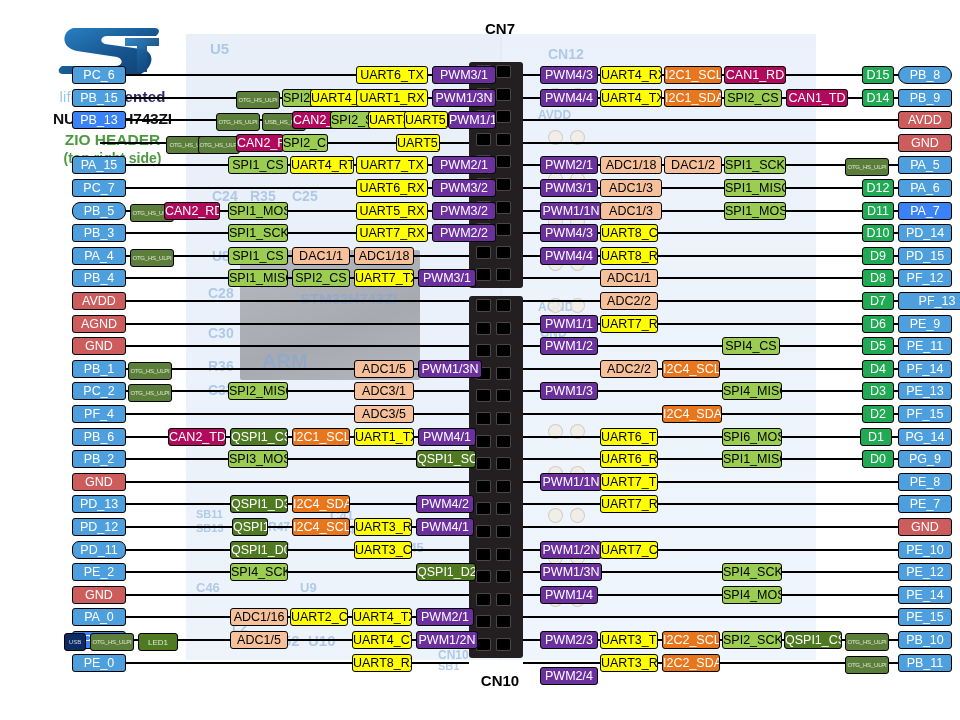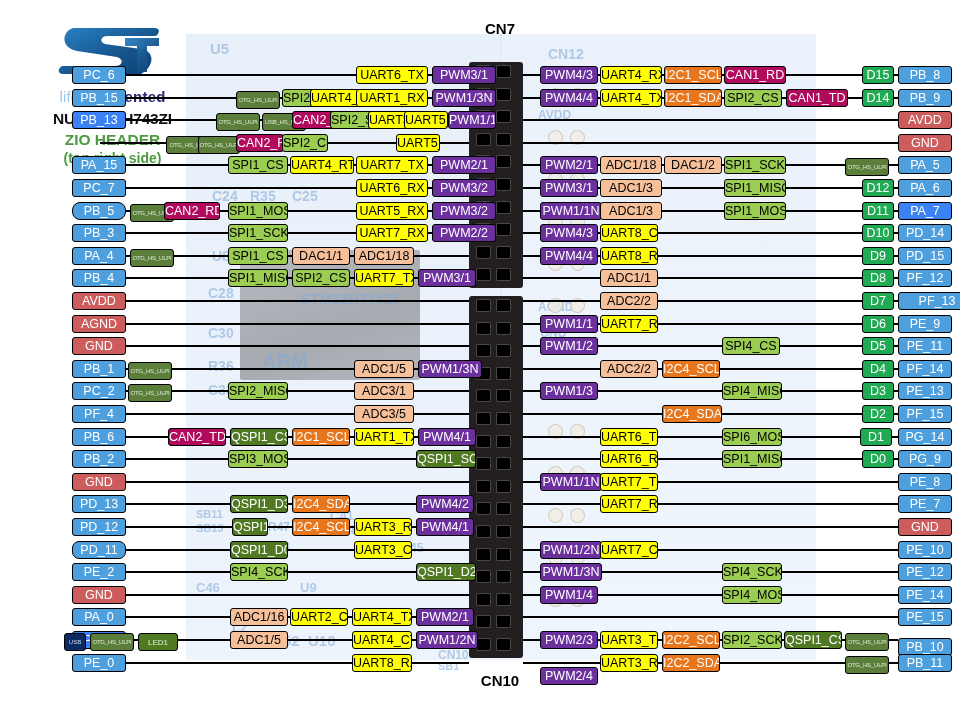--- a/index.html
+++ b/index.html
@@ -370,21 +370,21 @@
     <div class="chip c-led" style="left: 138px; width: 40px; top: 633px;">LED1</div>
     <div class="chip c-adc" style="left: 230px; width: 58px; top: 631px;">ADC1/5</div>
     <div class="chip c-uart" style="left: 352px; width: 60px; top: 631px;">UART4_CTS</div>
     <div class="chip c-pwm" style="left: 416px; width: 62px; top: 631px;">PWM1/2N</div>
     <div class="wire" style="left: 126px; width: 343px; top: 661.6px;"></div>
     <div class="chip c-pin" style="left: 72px; width: 54px; top: 653.6px;">PE_0</div>
     <div class="chip c-uart" style="left: 352px; width: 60px; top: 653.6px;">UART8_RX</div>
   </div>
 <div id="right-col">
     <div class="wire" style="left: 523px; width: 375px; top: 74px;"></div>
-    <div class="chip c-pin" style="left: 898px; width: 54px; top: 66px;">PB_8</div>
+    <div class="chip c-pin" style="left: 898px; width: 54px; top: 66px; border-radius: 9px;">PB_8</div>
     <div class="chip c-dnum" style="left: 862px; width: 32px; top: 66px;">D15</div>
     <div class="chip c-pwm" style="left: 540px; width: 58px; top: 66px;">PWM4/3</div>
     <div class="chip c-uart" style="left: 600px; width: 62px; top: 66px;">UART4_RX</div>
     <div class="chip c-i2c" style="left: 664px; width: 58px; top: 66px;">I2C1_SCL</div>
     <div class="chip c-can" style="left: 724px; width: 62px; top: 66px;">CAN1_RD</div>
     <div class="wire" style="left: 523px; width: 375px; top: 96.6px;"></div>
     <div class="chip c-pin" style="left: 898px; width: 54px; top: 88.6px;">PB_9</div>
     <div class="chip c-dnum" style="left: 862px; width: 32px; top: 88.6px;">D14</div>
     <div class="chip c-pwm" style="left: 540px; width: 58px; top: 88.6px;">PWM4/4</div>
     <div class="chip c-uart" style="left: 600px; width: 62px; top: 88.6px;">UART4_TX</div>
@@ -483,21 +483,21 @@
     <div class="chip c-pin" style="left: 898px; width: 54px; top: 563.2px;">PE_12</div>
     <div class="chip c-pwm" style="left: 540px; width: 62px; top: 563.2px;">PWM1/3N</div>
     <div class="chip c-spi" style="left: 722px; width: 60px; top: 563.2px;">SPI4_SCK</div>
     <div class="wire" style="left: 523px; width: 375px; top: 593.8px;"></div>
     <div class="chip c-pin" style="left: 898px; width: 54px; top: 585.8px;">PE_14</div>
     <div class="chip c-pwm" style="left: 540px; width: 58px; top: 585.8px;">PWM1/4</div>
     <div class="chip c-spi" style="left: 722px; width: 60px; top: 585.8px;">SPI4_MOSI</div>
     <div class="wire" style="left: 523px; width: 375px; top: 616.4px;"></div>
     <div class="chip c-pin" style="left: 898px; width: 54px; top: 608.4px;">PE_15</div>
     <div class="wire" style="left: 523px; width: 375px; top: 639px;"></div>
-    <div class="chip c-pin" style="left: 898px; width: 54px; top: 631px; margin-top: 7px;">PB_10</div>
+    <div class="chip c-pin" style="left: 898px; width: 54px; top: 631px;">PB_10</div>
     <div class="chip c-otg" style="left: 845px; width: 44px; top: 633px;">OTG_HS_ULPI</div>
     <div class="chip c-pwm" style="left: 540px; width: 58px; top: 631px;">PWM2/3</div>
     <div class="chip c-uart" style="left: 600px; width: 58px; top: 631px;">UART3_TX</div>
     <div class="chip c-i2c" style="left: 662px; width: 58px; top: 631px;">I2C2_SCL</div>
     <div class="chip c-spi" style="left: 722px; width: 60px; top: 631px;">SPI2_SCK</div>
     <div class="chip c-qspi" style="left: 784px; width: 58px; top: 631px;">QSPI1_CS</div>
     <div class="wire" style="left: 523px; width: 375px; top: 661.6px;"></div>
     <div class="chip c-pin" style="left: 898px; width: 54px; top: 653.6px;">PB_11</div>
     <div class="chip c-otg" style="left: 845px; width: 44px; top: 655.6px;">OTG_HS_ULPI</div>
     <div class="chip c-pwm" style="left: 540px; width: 58px; top: 667px;">PWM2/4</div>

